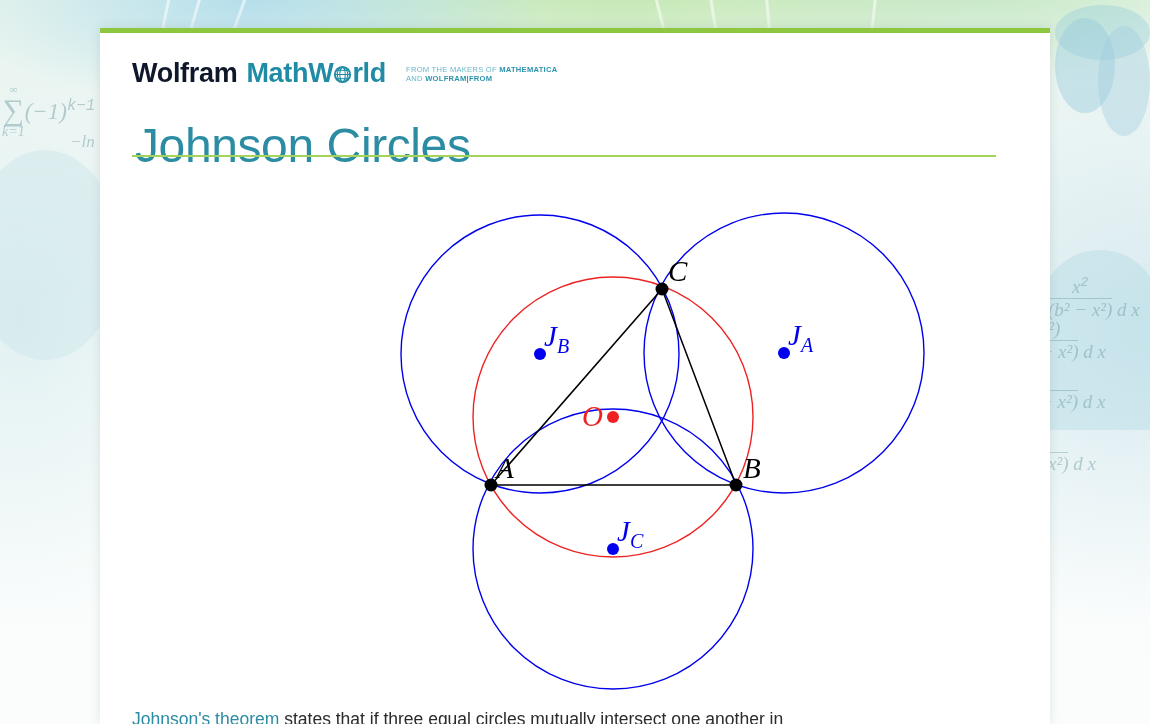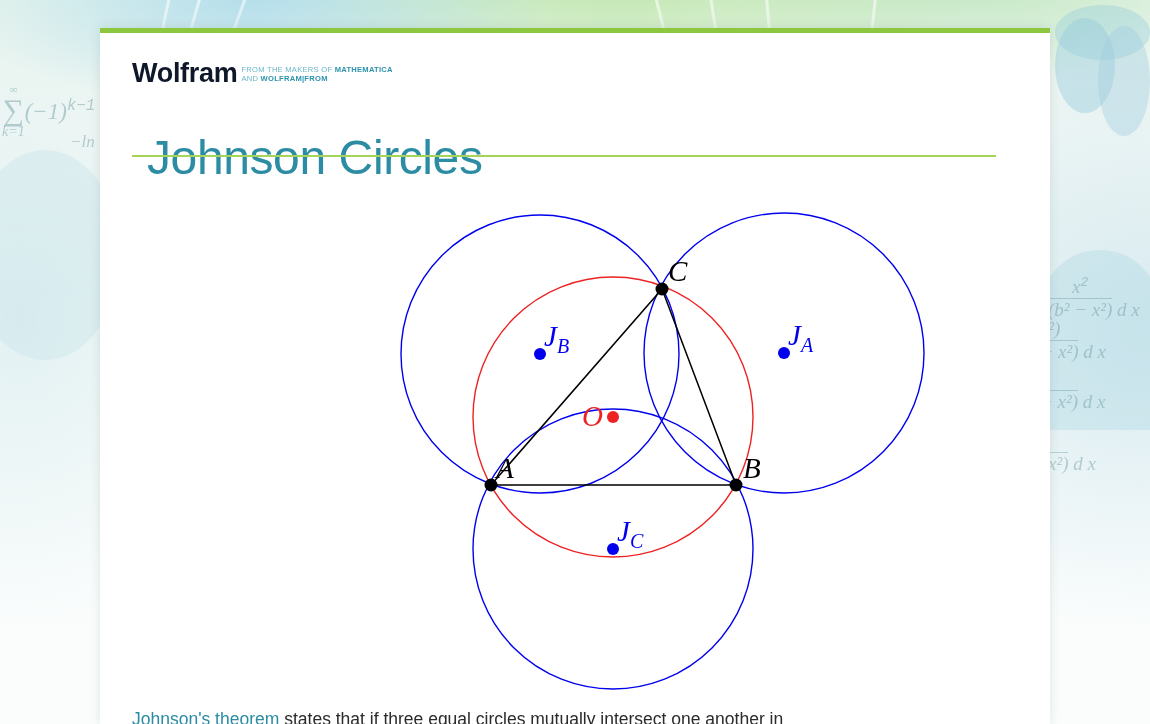--- a/index.html
+++ b/index.html
@@ -109,40 +109,40 @@
   .globe-o {
     display: inline-block;
     position: relative;
     width: 19px;
     height: 19px;
     vertical-align: -2px;
     margin: 0 0px;
   }
   .globe-o svg { position: absolute; left: 0; top: 0; }
   .tagline {
-    margin-left: 4px;
+    margin-left: 20px;
     margin-top: 5px;
     line-height: 1.25;
     font-size: 7.6px;
     letter-spacing: 0.25px;
     color: #69b6c9;
   }
   .tagline .strongbit { font-weight: bold; color: #2d93ad; }
 
   
   #page-title {
     position: absolute;
     left: 31px;
     top: 84px;
     font-size: 48px;
     font-weight: normal;
     color: #2b8ca3;
     letter-spacing: -0.4px;
     line-height: 1.05;
-    margin: 16px;
+    margin: 4px;
   }
   #title-rule {
     position: absolute;
     left: 32px;
     top: 122px;
     width: 864px;
     height: 2px;
     background: #a6d45b;
   }
 
@@ -227,20 +227,32 @@
       <span style="display:block;">x²)</span>
     </span>
     <span>d x</span>
   </div>
 </div>
 
 <div id="content-panel">
 
   <div id="masthead">
     <span class="brand-wolfram">Wolfram</span>
+    <span class="brand-mathworld"><span>MathW</span><span class="globe-o"><svg width="19" height="19" viewBox="0 0 19 19">
+            <circle cx="9.5" cy="9.5" r="8.6" fill="#1f8ba4"></circle>
+            <circle cx="9.5" cy="9.5" r="7.1" fill="#ffffff"></circle>
+            <g stroke="#1f8ba4" stroke-width="1.05" fill="none">
+              <ellipse cx="9.5" cy="9.5" rx="7.1" ry="7.1"></ellipse>
+              <ellipse cx="9.5" cy="9.5" rx="2.7" ry="7.1"></ellipse>
+              <ellipse cx="9.5" cy="9.5" rx="5.2" ry="7.1"></ellipse>
+              <line x1="2.4" y1="9.5" x2="16.6" y2="9.5"></line>
+              <path d="M3.6 5.3 H15.4"></path>
+              <path d="M3.6 13.7 H15.4"></path>
+            </g>
+          </svg></span><span>rld</span></span>
     <div class="tagline">
       <div><span>FROM THE MAKERS OF </span><span class="strongbit">MATHEMATICA</span></div>
       <div><span>AND </span><span class="strongbit">WOLFRAM|FROM</span></div>
     </div>
   </div>
 
   <h1 id="page-title">Johnson Circles</h1>
   <div id="title-rule"></div>
 
   <div id="figure">

